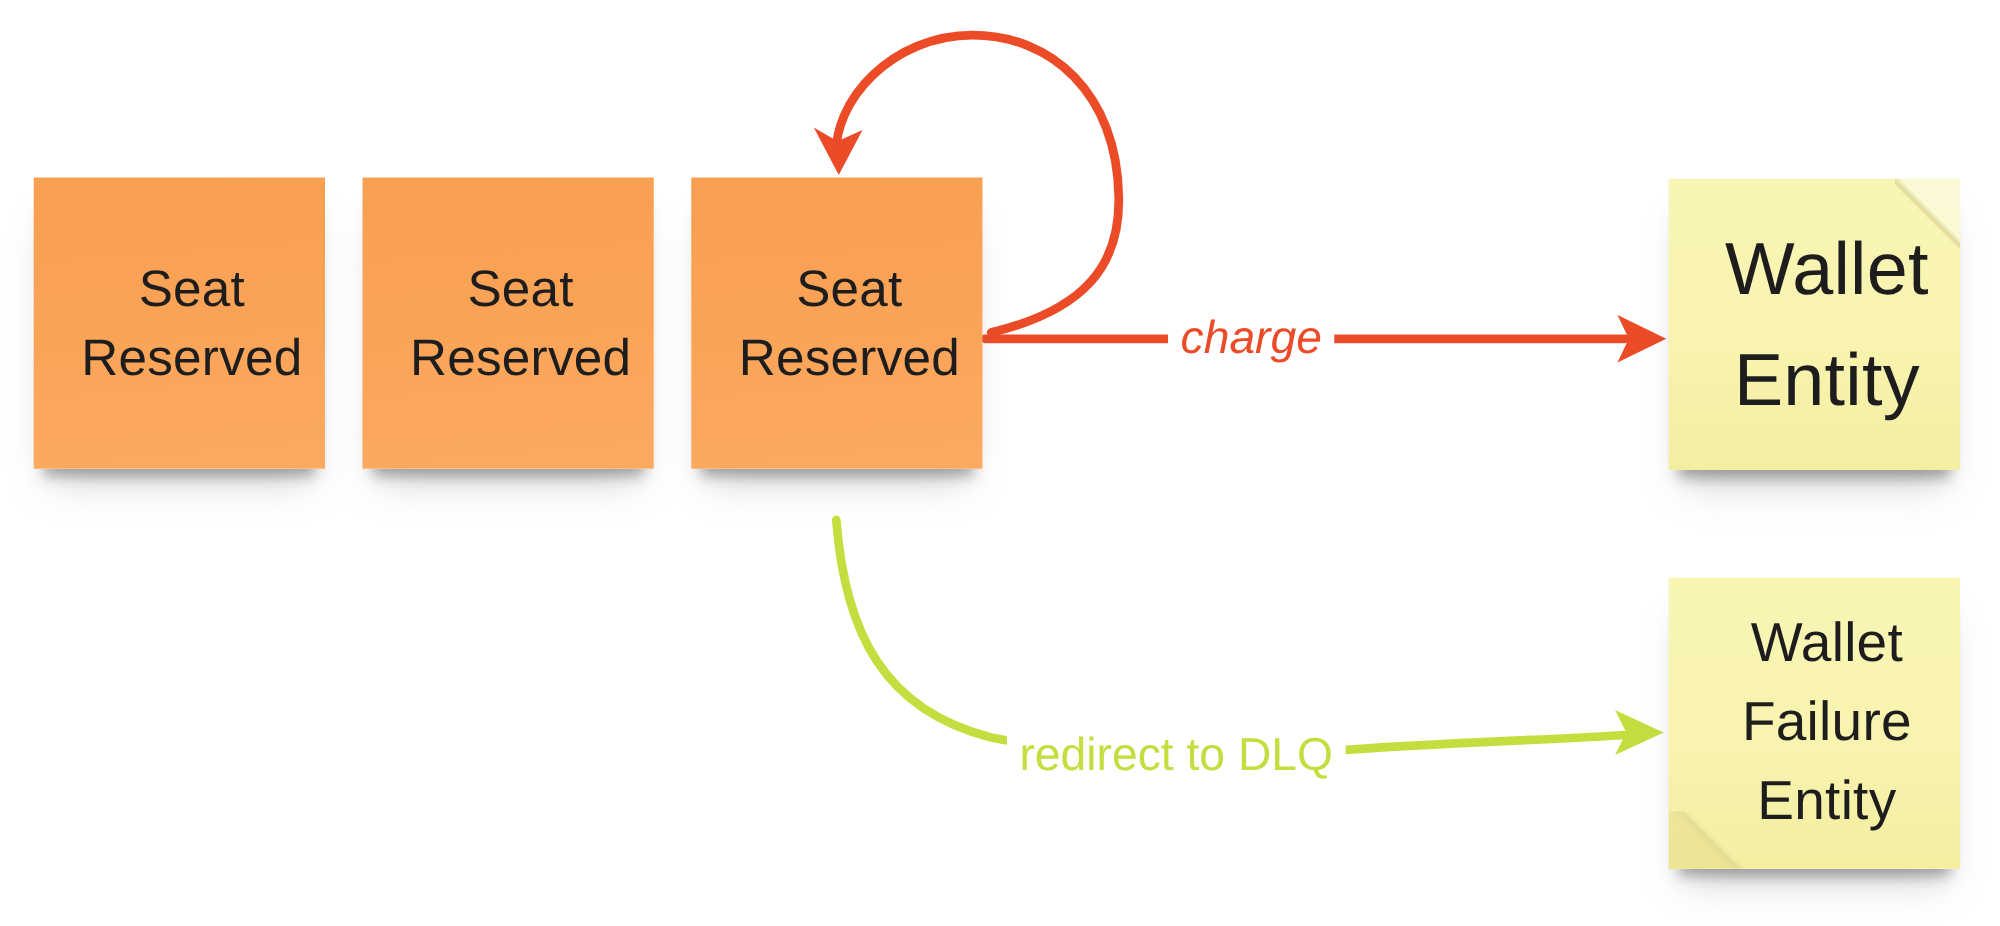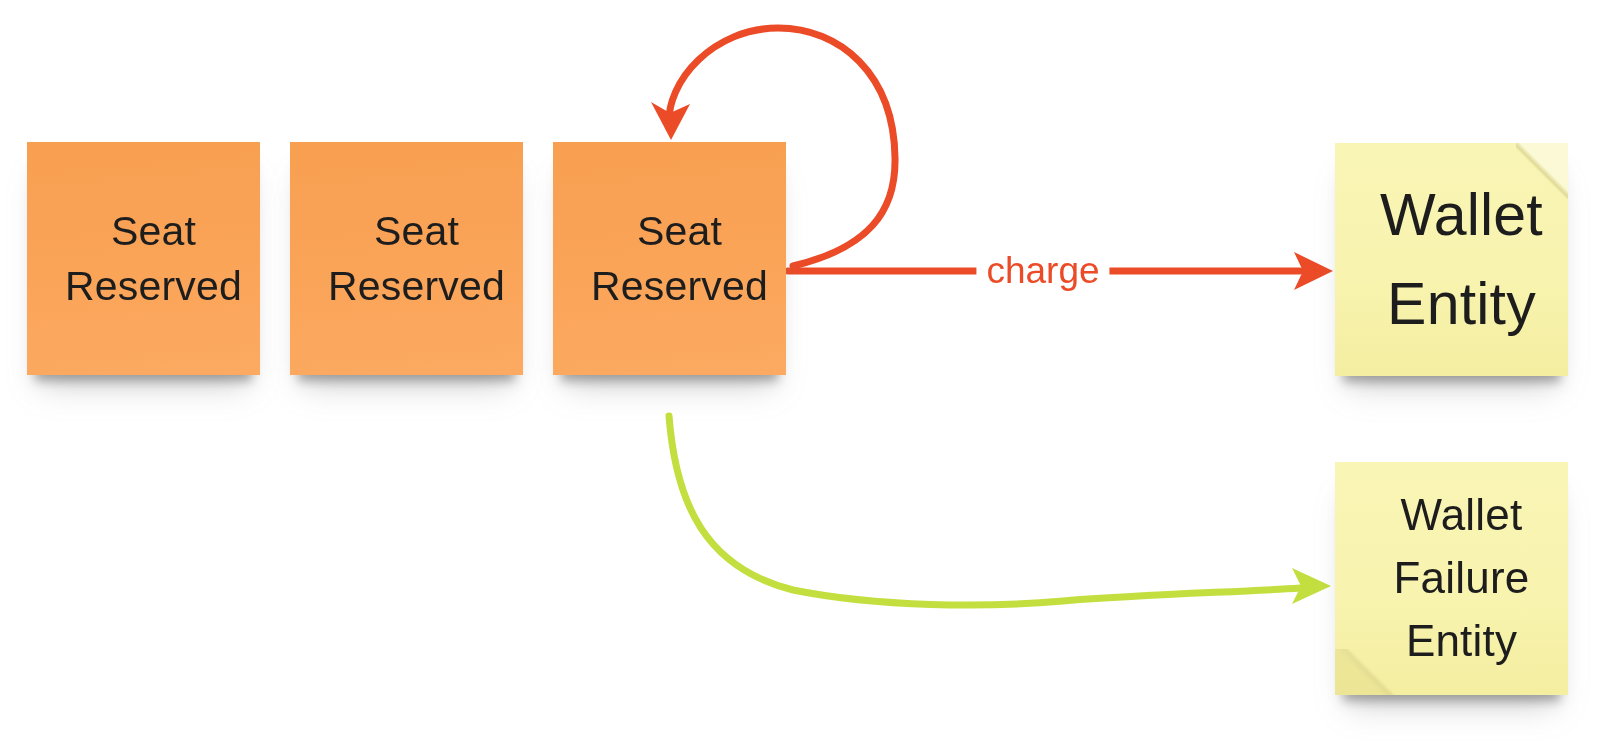--- a/index.html
+++ b/index.html
@@ -126,16 +126,17 @@
 Entity</div>
   </div>
 
   <div class="note note-yellow fold-bl" style="left:1335px; top:462px;">
     <div class="note-text wallet-failure-text">Wallet
 Failure
 Entity</div>
   </div>
 
 
-  <div class="connector-label label-red" style="left:1043px; top:271px;">charge</div>
+  <div class="connector-label label-red" style="left:1001px; top:271px;font-style:italic;">charge</div>
 
+  <div class="connector-label label-green" style="left:941px; top:604px;">redirect to DLQ</div>
 
 </div>
 
 </body></html>

